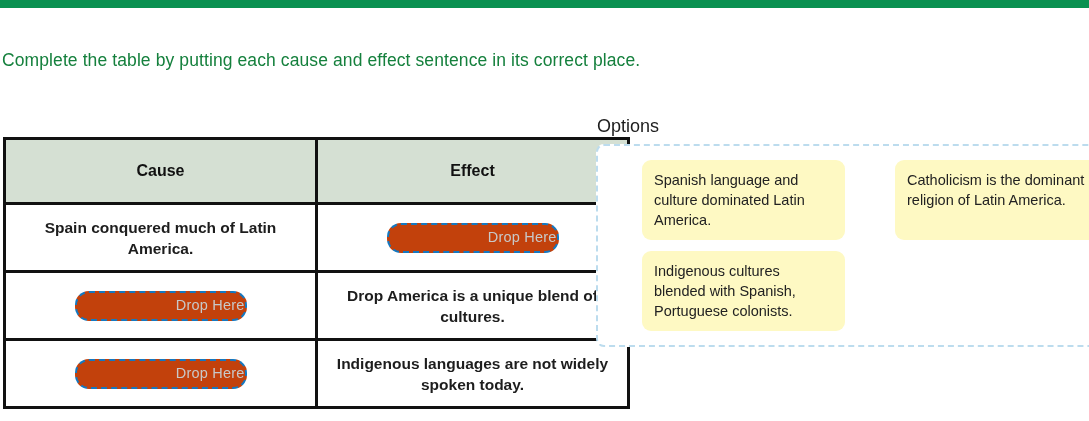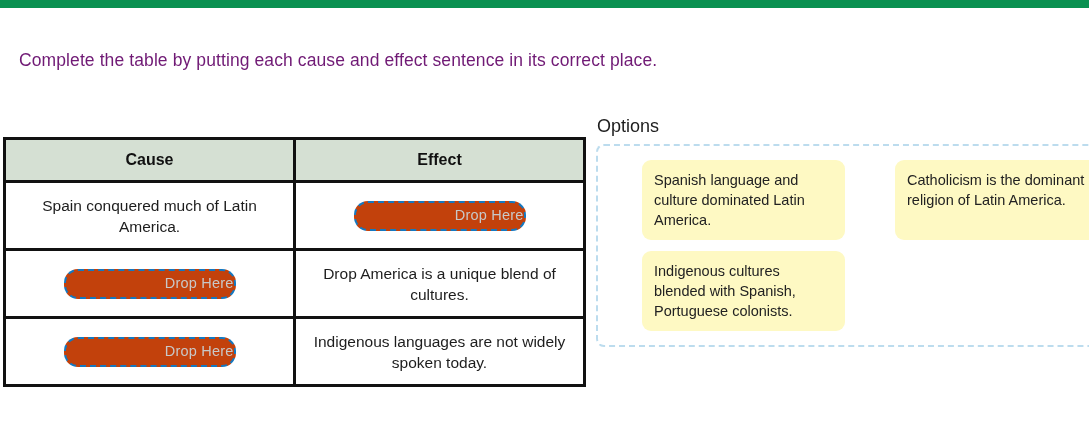--- a/index.html
+++ b/index.html
@@ -26,45 +26,44 @@
     background: #0a9151;
   }
 
   
   .instruction {
     position: absolute;
     top: 48px;
     left: 2px;
     font-size: 17.5px;
     line-height: 24px;
-    color: #701a75;
+    color: #15803d;
     letter-spacing: 0.1px;
     white-space: nowrap;
-    margin-left: 17px;
   }
 
   
   .table-wrap {
     position: absolute;
     left: 3px;
     top: 137px;
     width: 574px;
   }
   table.cause-effect {
     border-collapse: collapse;
     table-layout: fixed;
     width: 574px;
     background: #ffffff;
   }
   table.cause-effect th,
   table.cause-effect td {
     border: 3px solid #111111;
     text-align: center;
     vertical-align: middle;
-    padding: 0;
+    padding: 11px;
   }
   table.cause-effect th {
     background: #d5e0d3;
     height: 40px;
     font-size: 16px;
     font-weight: bold;
     color: #111111;
   }
   table.cause-effect td {
     height: 53px;
@@ -72,20 +71,21 @@
     line-height: 21px;
     color: #1d1d1d;
     padding: 6px 10px;
   }
   .col-cause { width: 287px; }
   .col-effect { width: 287px; margin-top: 24px; }
 
   .cell-text {
     display: block;
     padding: 0 6px;
+    font-weight: bold;
   }
 
   
   .dropzone {
     display: flex;
     align-items: center;
     justify-content: flex-end;
     width: 172px;
     height: 30px;
     margin: 0 auto;

